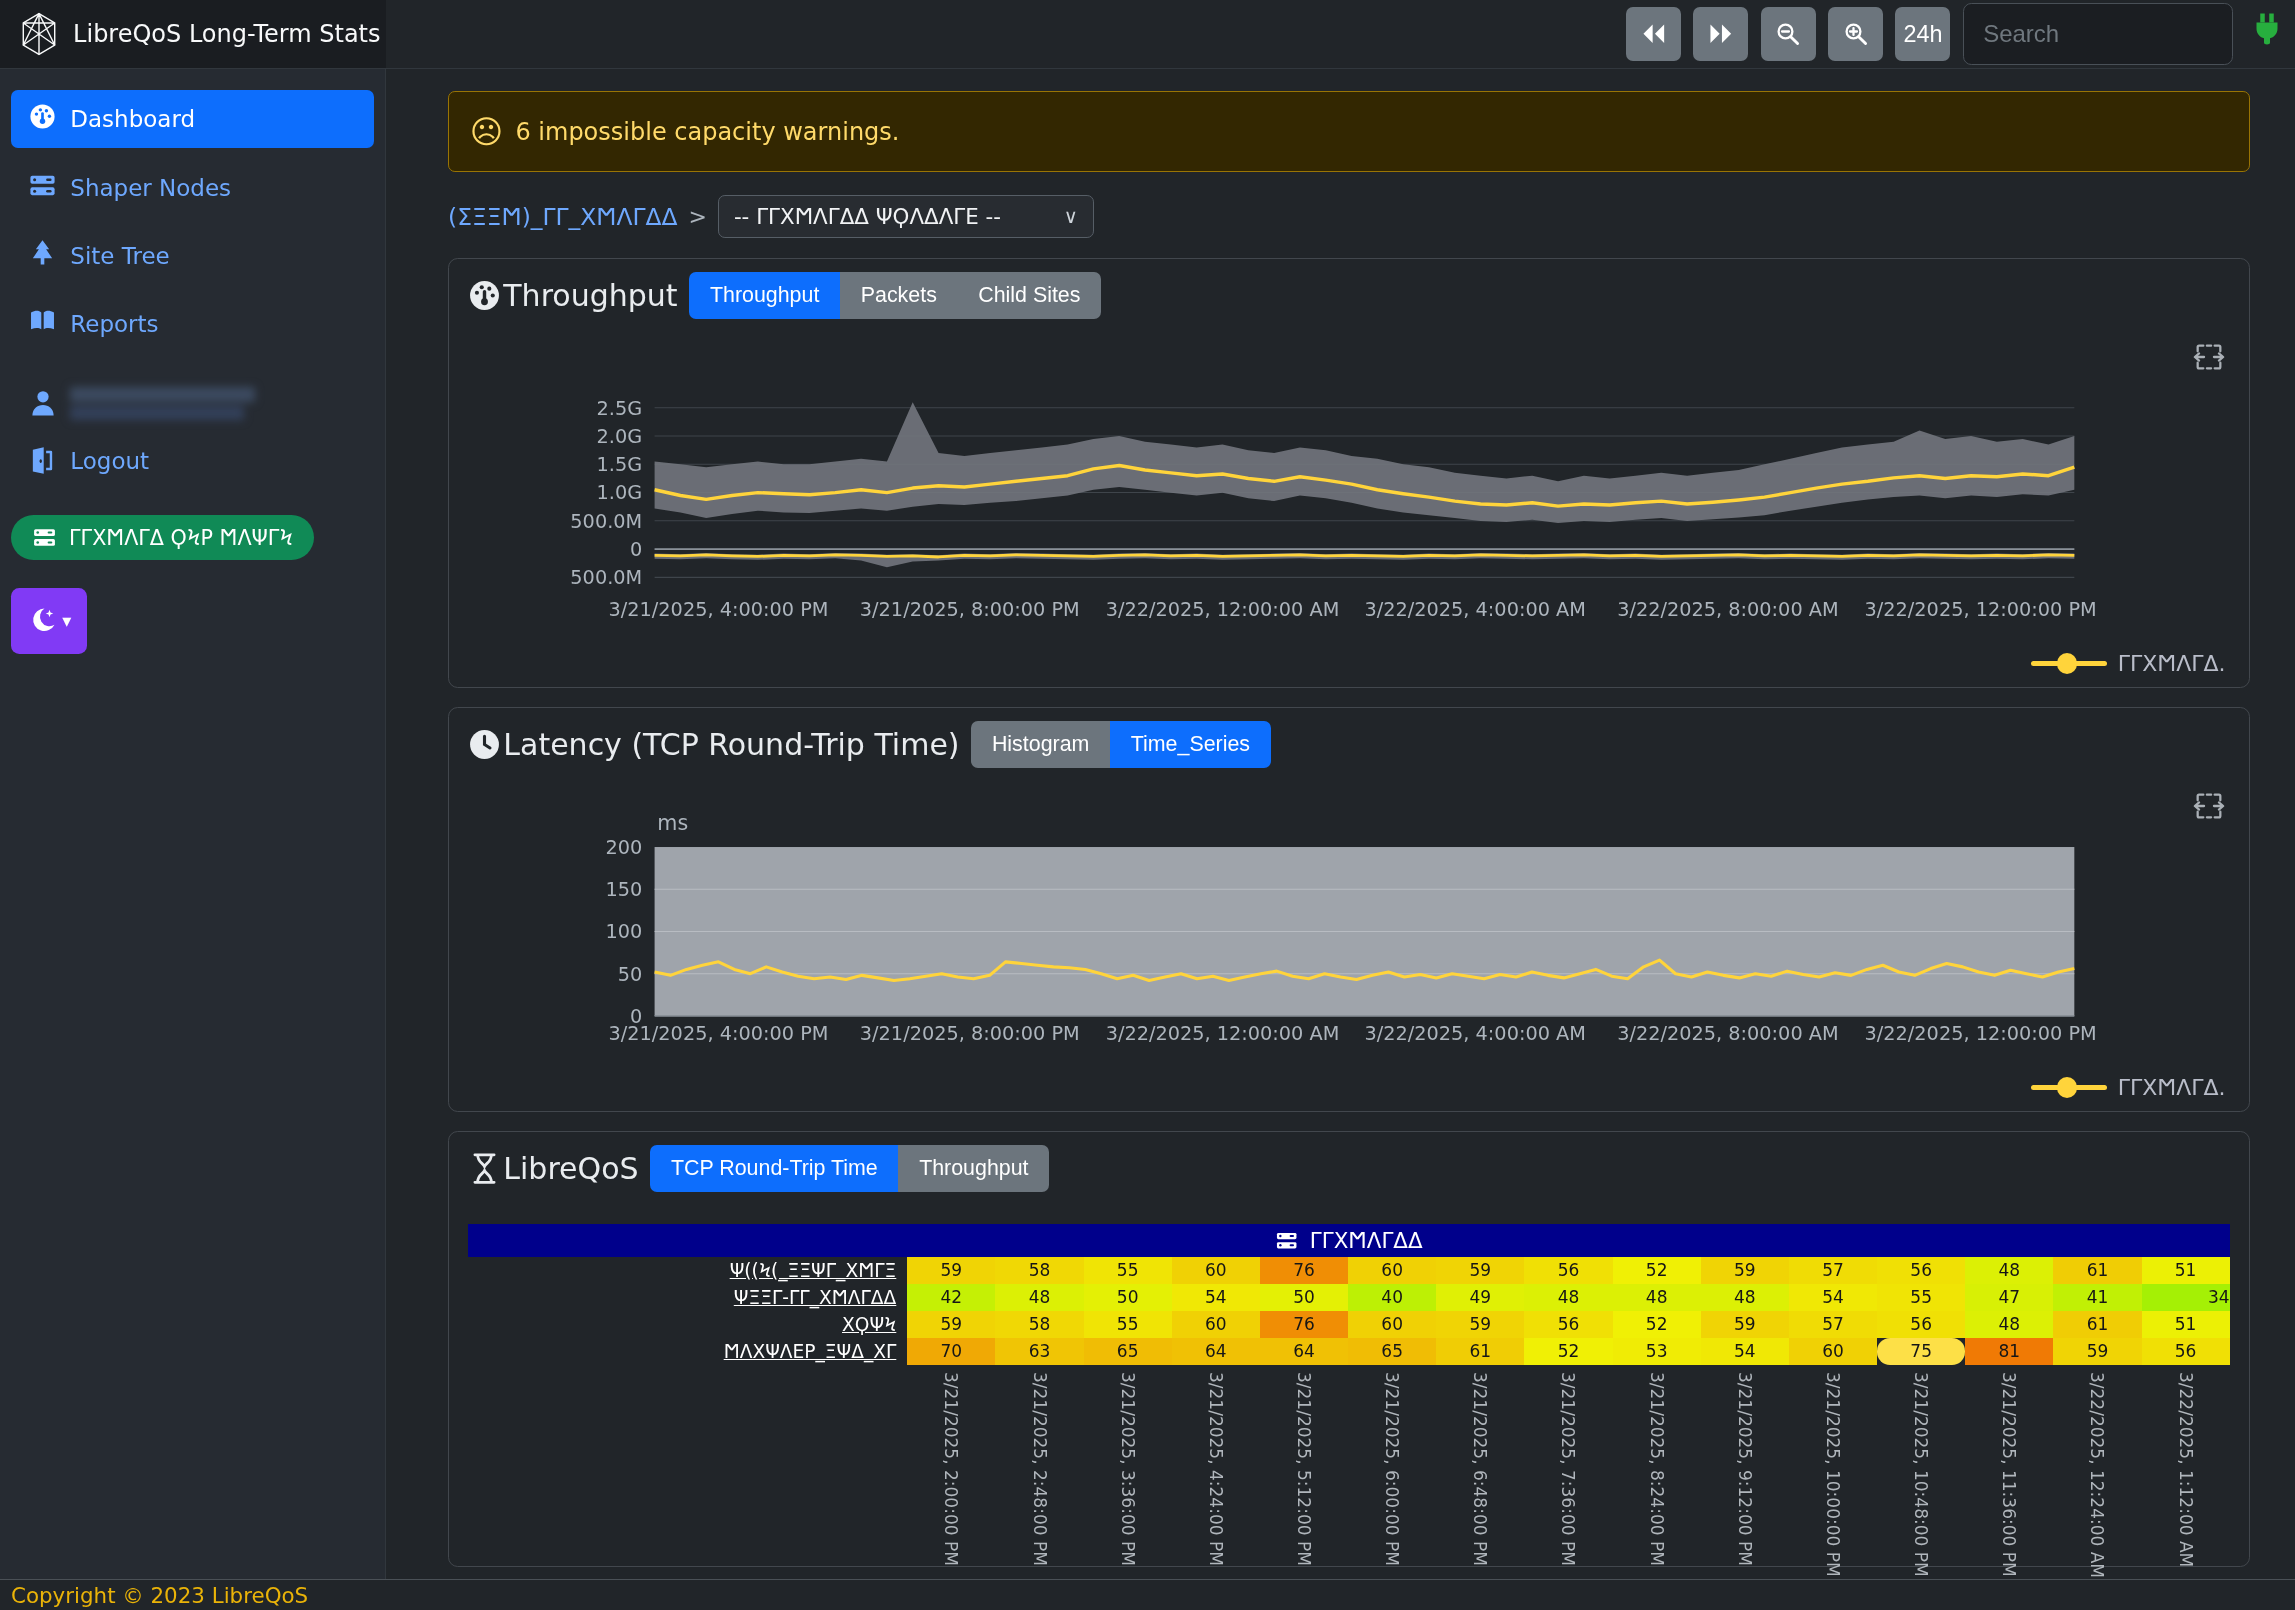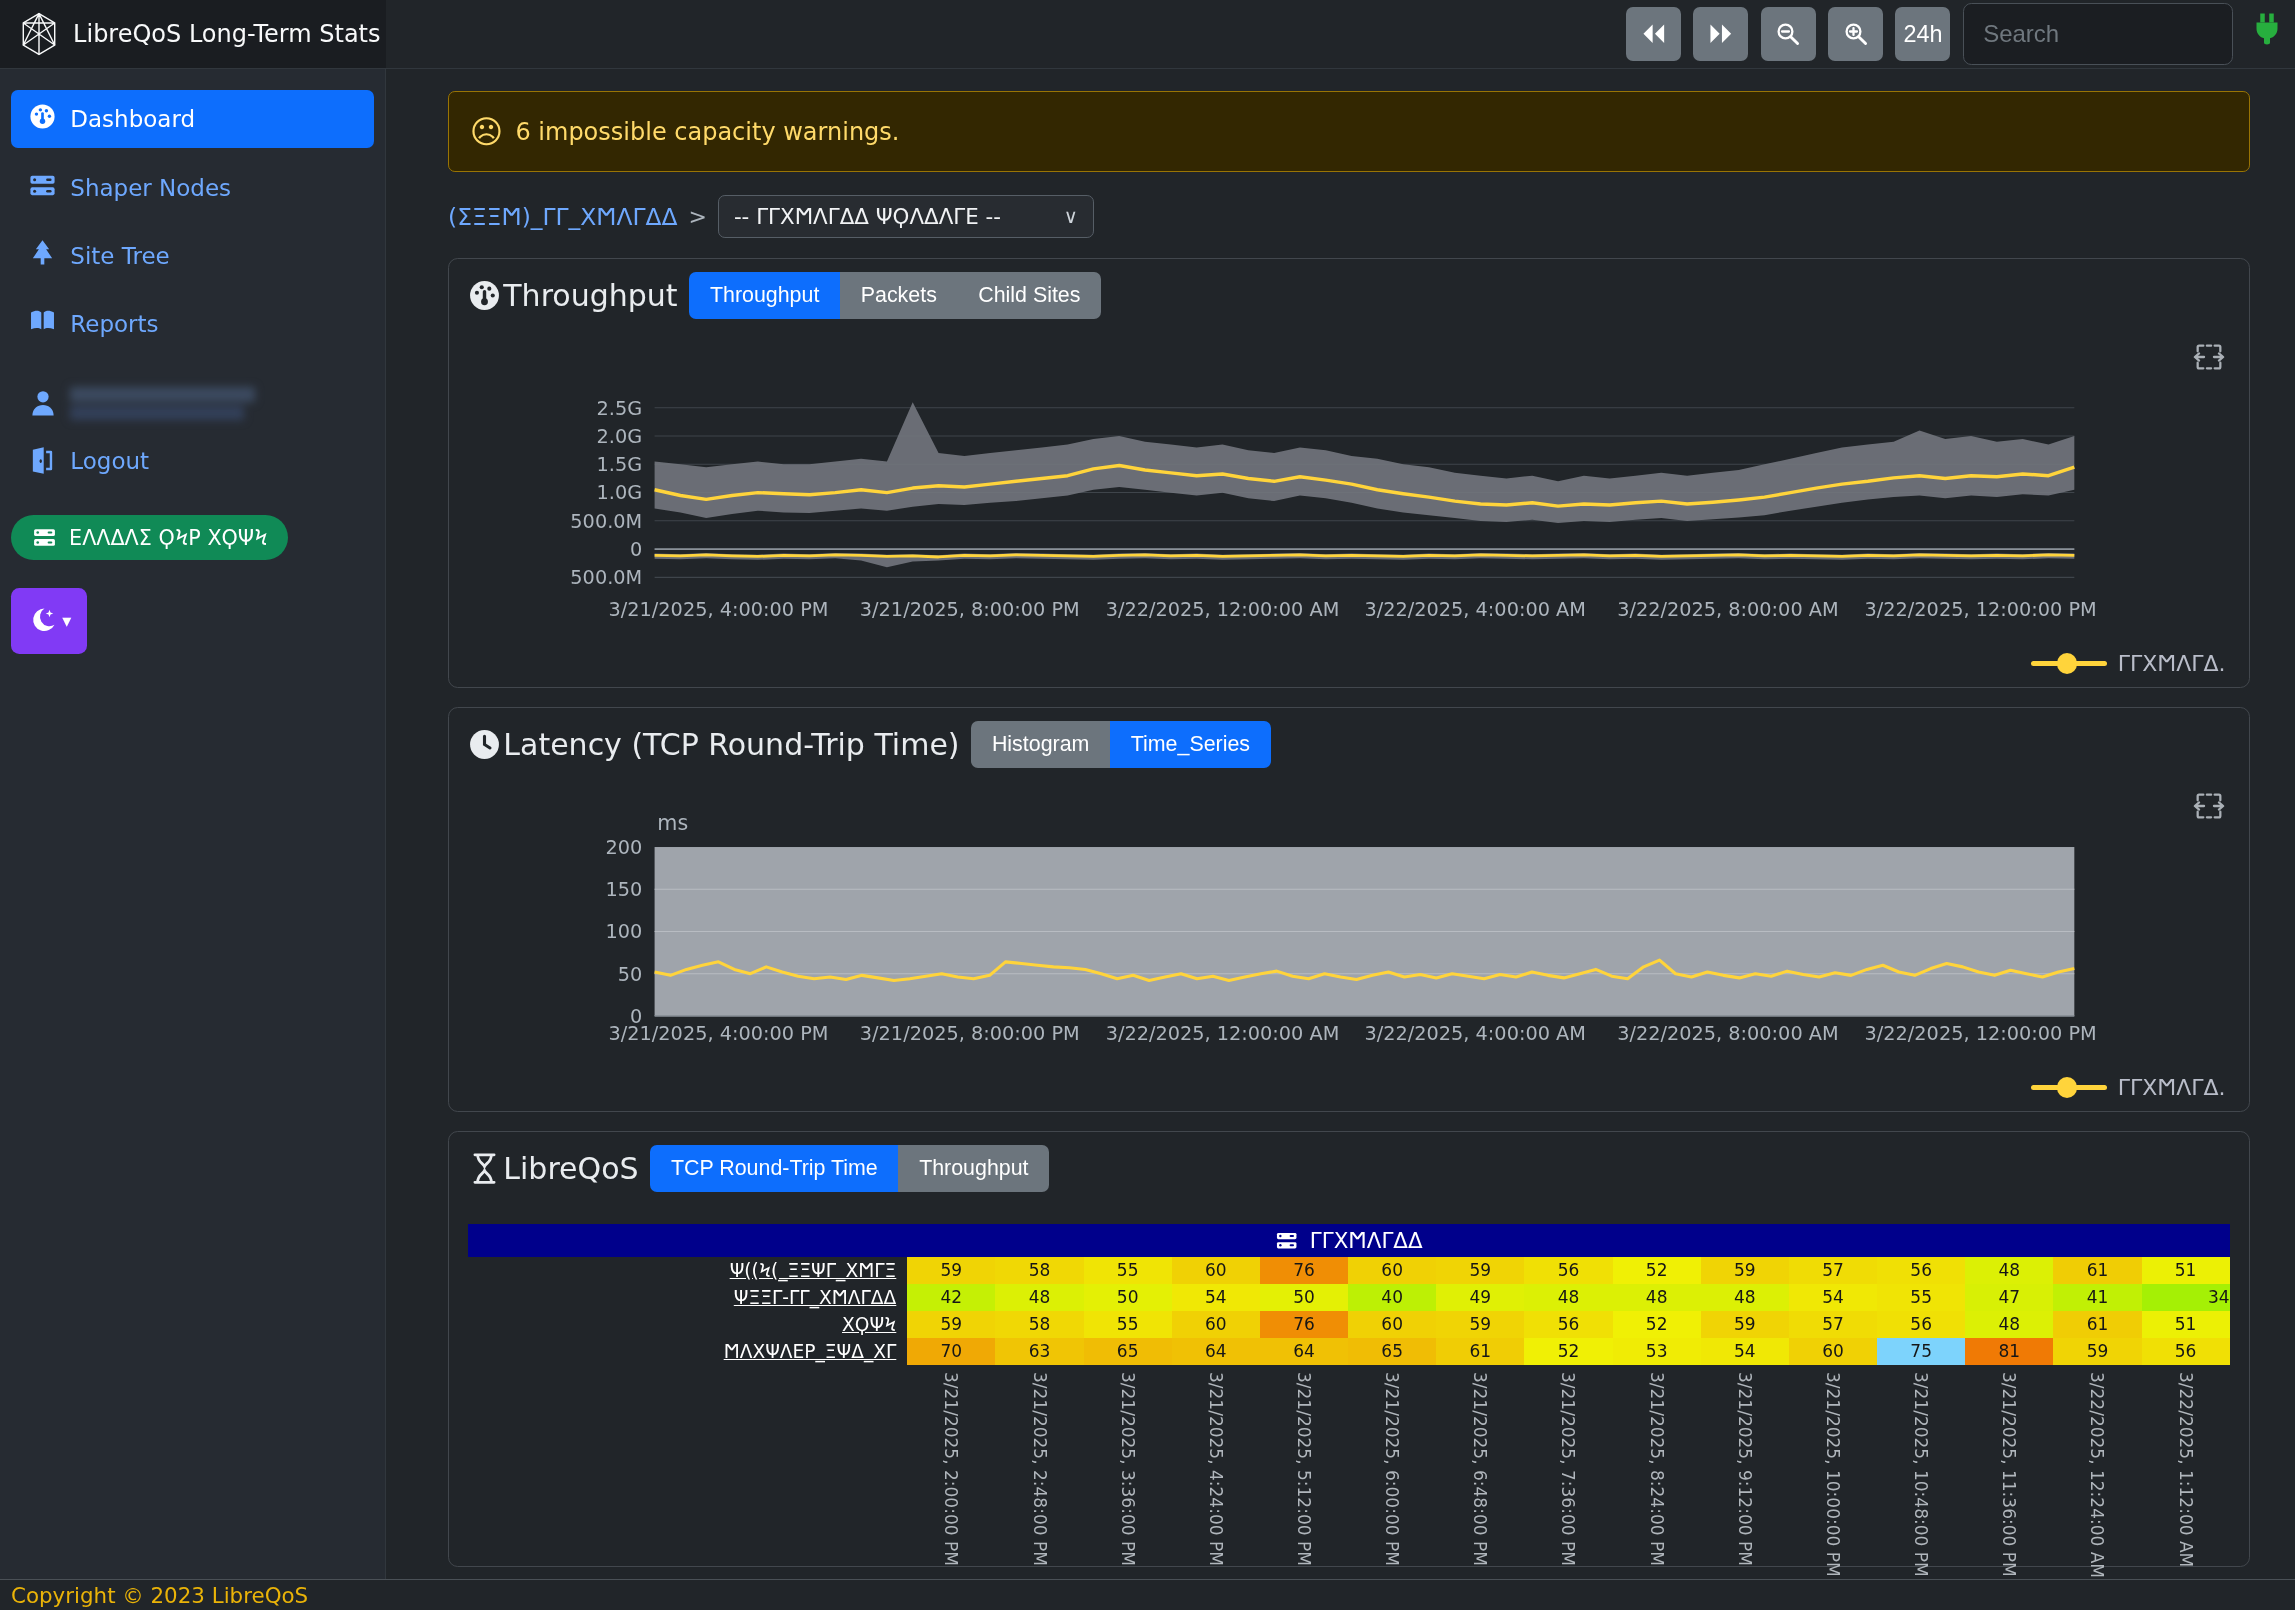--- a/index.html
+++ b/index.html
@@ -201,21 +201,21 @@
 
     <div class="node-pill">
       <svg viewBox="0 0 48 48" fill="#fff">
         <rect x="4" y="8" width="40" height="13" rx="3"></rect>
           <rect x="4" y="27" width="40" height="13" rx="3"></rect>
         <circle cx="11" cy="14.5" r="2.5" fill="#108a56"></circle>
           <circle cx="11" cy="33.5" r="2.5" fill="#108a56"></circle>
         <rect x="30" y="12.5" width="9" height="4" rx="2" fill="#108a56"></rect>
           <rect x="30" y="31.5" width="9" height="4" rx="2" fill="#108a56"></rect>
         </svg>
-      <span>ΕΛΛΔΛΣ ϘϞΡ ΧϘΨϞ</span>
+      <span>ΓΓΧϺΛΓΔ ϘϞΡ ϺΛΨΓϞ</span>
     </div>
 
     <button class="theme-btn">
       <svg viewBox="0 0 48 48" fill="#fff">
         <path d="M28 4A18 18 0 1 0 44 30 15 15 0 0 1 28 4z"></path>
         <path d="M36 6l1.6 4.4L42 12l-4.4 1.6L36 18l-1.6-4.4L30 12l4.4-1.6z"></path>
         </svg>
       <span class="caret">▾</span>
     </button>
   </aside>
@@ -425,21 +425,21 @@
           <div class="hm-cell" style="background: rgb(240, 197, 5);">63</div>
           <div class="hm-cell" style="background: rgb(240, 189, 5);">65</div>
           <div class="hm-cell" style="background: rgb(240, 193, 5);">64</div>
           <div class="hm-cell" style="background: rgb(240, 193, 5);">64</div>
           <div class="hm-cell" style="background: rgb(240, 189, 5);">65</div>
           <div class="hm-cell" style="background: rgb(240, 205, 5);">61</div>
           <div class="hm-cell" style="background: rgb(240, 240, 5);">52</div>
           <div class="hm-cell" style="background: rgb(240, 236, 5);">53</div>
           <div class="hm-cell" style="background: rgb(240, 232, 5);">54</div>
           <div class="hm-cell" style="background: rgb(240, 209, 5);">60</div>
-          <div class="hm-cell" style="background: #7dd3fc;">75</div>
+          <div class="hm-cell" style="background: #fde047; border-radius: 13px;">75</div>
           <div class="hm-cell" style="background: rgb(240, 122, 5);">81</div>
           <div class="hm-cell" style="background: rgb(240, 212, 5);">59</div>
           <div class="hm-cell" style="background: rgb(240, 224, 5);">56</div>
           <div></div>
           <div class="hm-xlab">3/21/2025, 2:00:00 PM</div>
           <div class="hm-xlab">3/21/2025, 2:48:00 PM</div>
           <div class="hm-xlab">3/21/2025, 3:36:00 PM</div>
           <div class="hm-xlab">3/21/2025, 4:24:00 PM</div>
           <div class="hm-xlab">3/21/2025, 5:12:00 PM</div>
           <div class="hm-xlab">3/21/2025, 6:00:00 PM</div>

